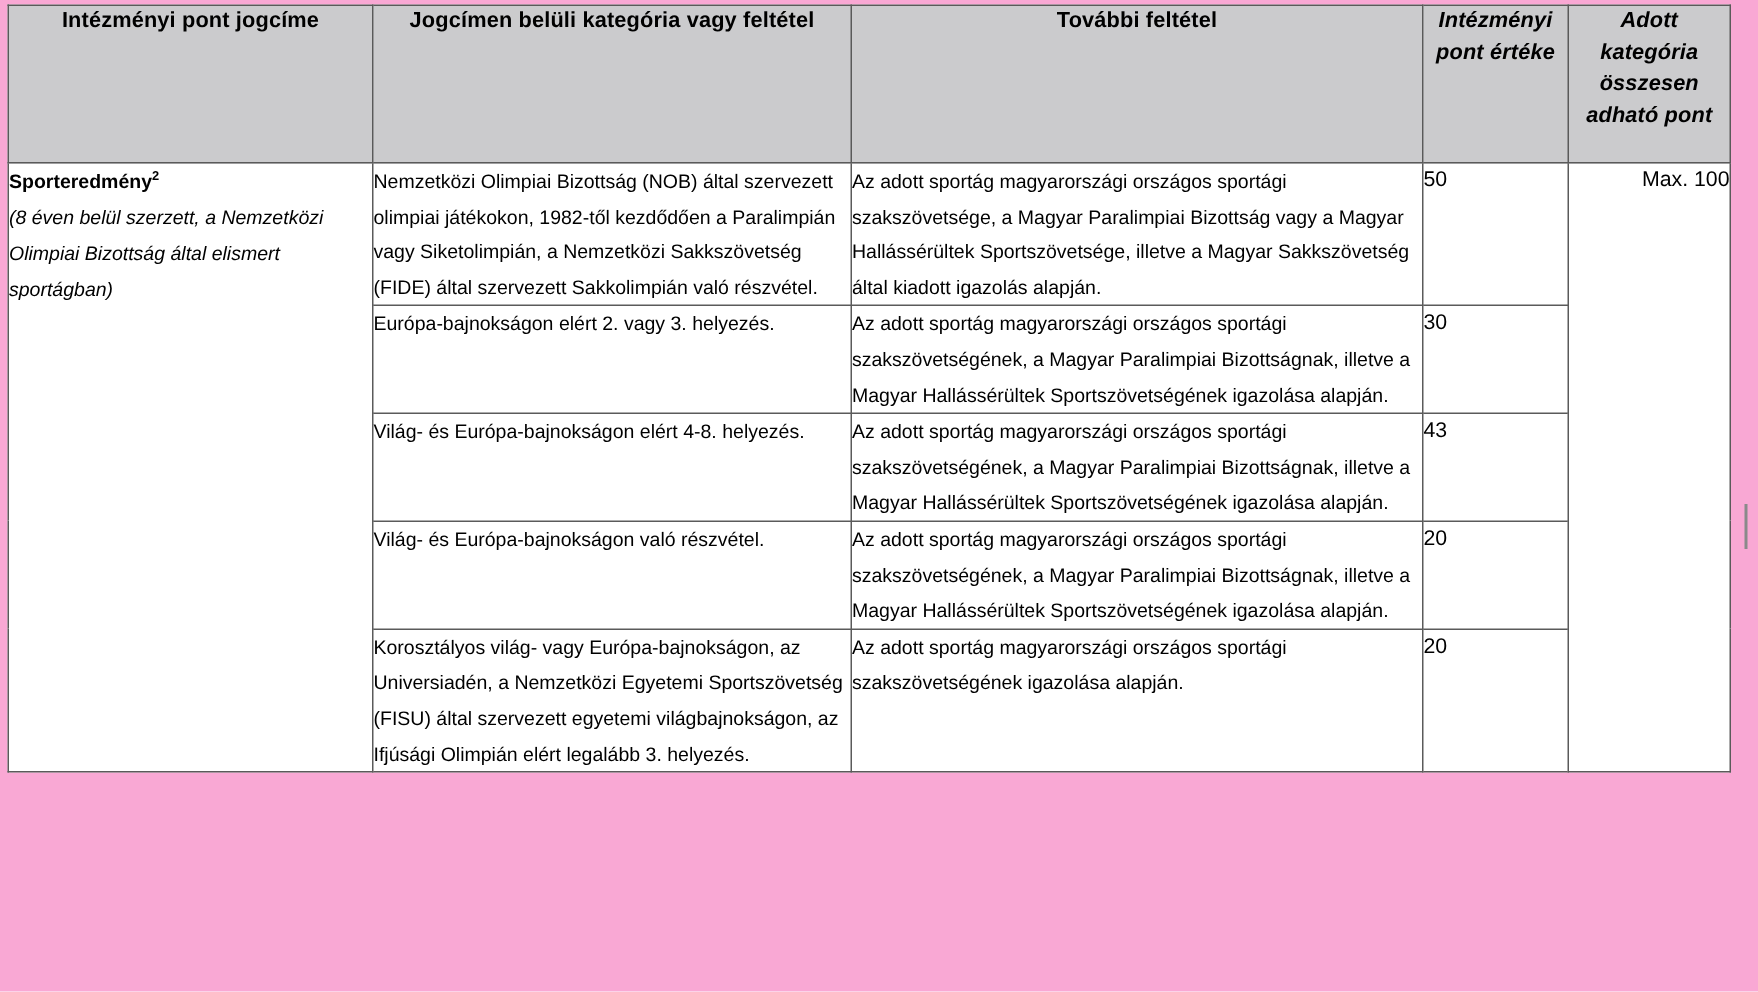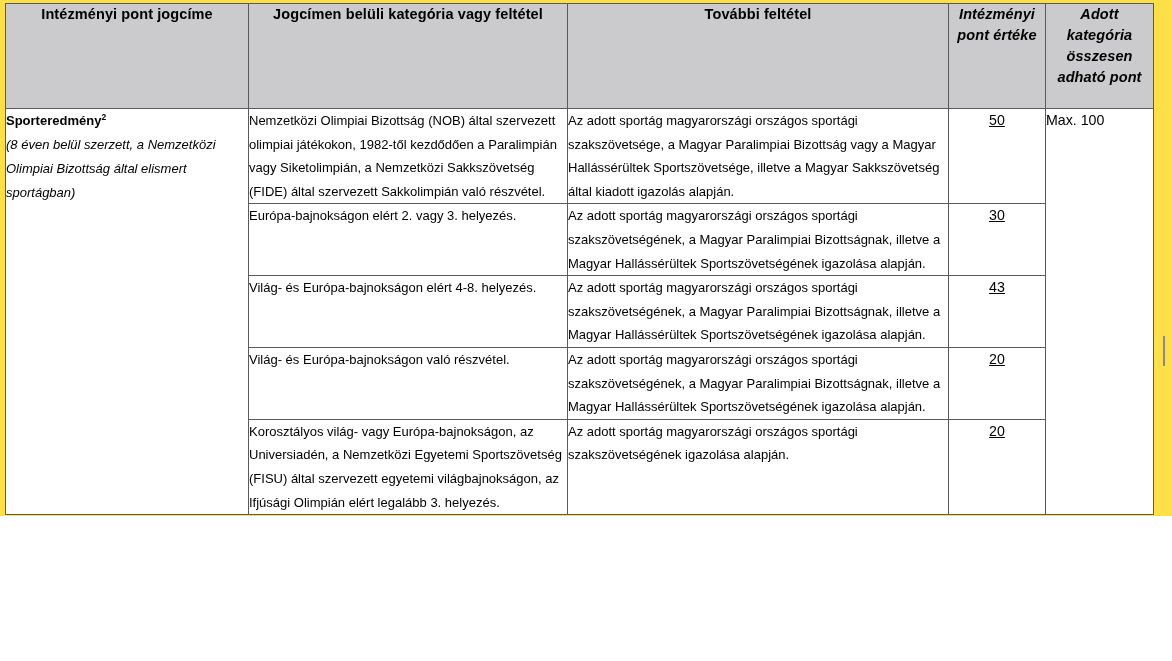--- a/index.html
+++ b/index.html
@@ -11,22 +11,22 @@
     width: 1172px;
     height: 661px;
     font-family: "Liberation Sans", sans-serif;
     color: #000000;
     overflow: hidden;
   }
 
   .page {
     position: relative;
     width: 1172px;
-    height: 516px;
-    background: #fde047;
+    height: 661px;
+    background: #f9a8d4;
   }
 
   table.doc-table {
     position: absolute;
     left: 5px;
     top: 3px;
     width: 1148px;
     border-collapse: collapse;
     table-layout: fixed;
     background: #ffffff;
@@ -65,27 +65,25 @@
   tbody td {
     font-size: 13px;
     line-height: 23.6px;
     padding: 6px 9px 8px 9px;
   }
   td.title-cell {
     padding: 7px 8px 8px 8px;
     line-height: 24px;
   }
   td.num-cell {
-    text-align: center;
     padding-top: 6px;
     font-size: 14.2px;
-    text-decoration: underline;
   }
   td.total-cell {
-    text-align: left;
+    text-align: right;
     padding-top: 6px;
     font-size: 14.2px;
   }
 
   .bold-title {
     font-weight: bold;
     display: block;
   }
   .bold-title sup {
     font-size: 0.66em;

